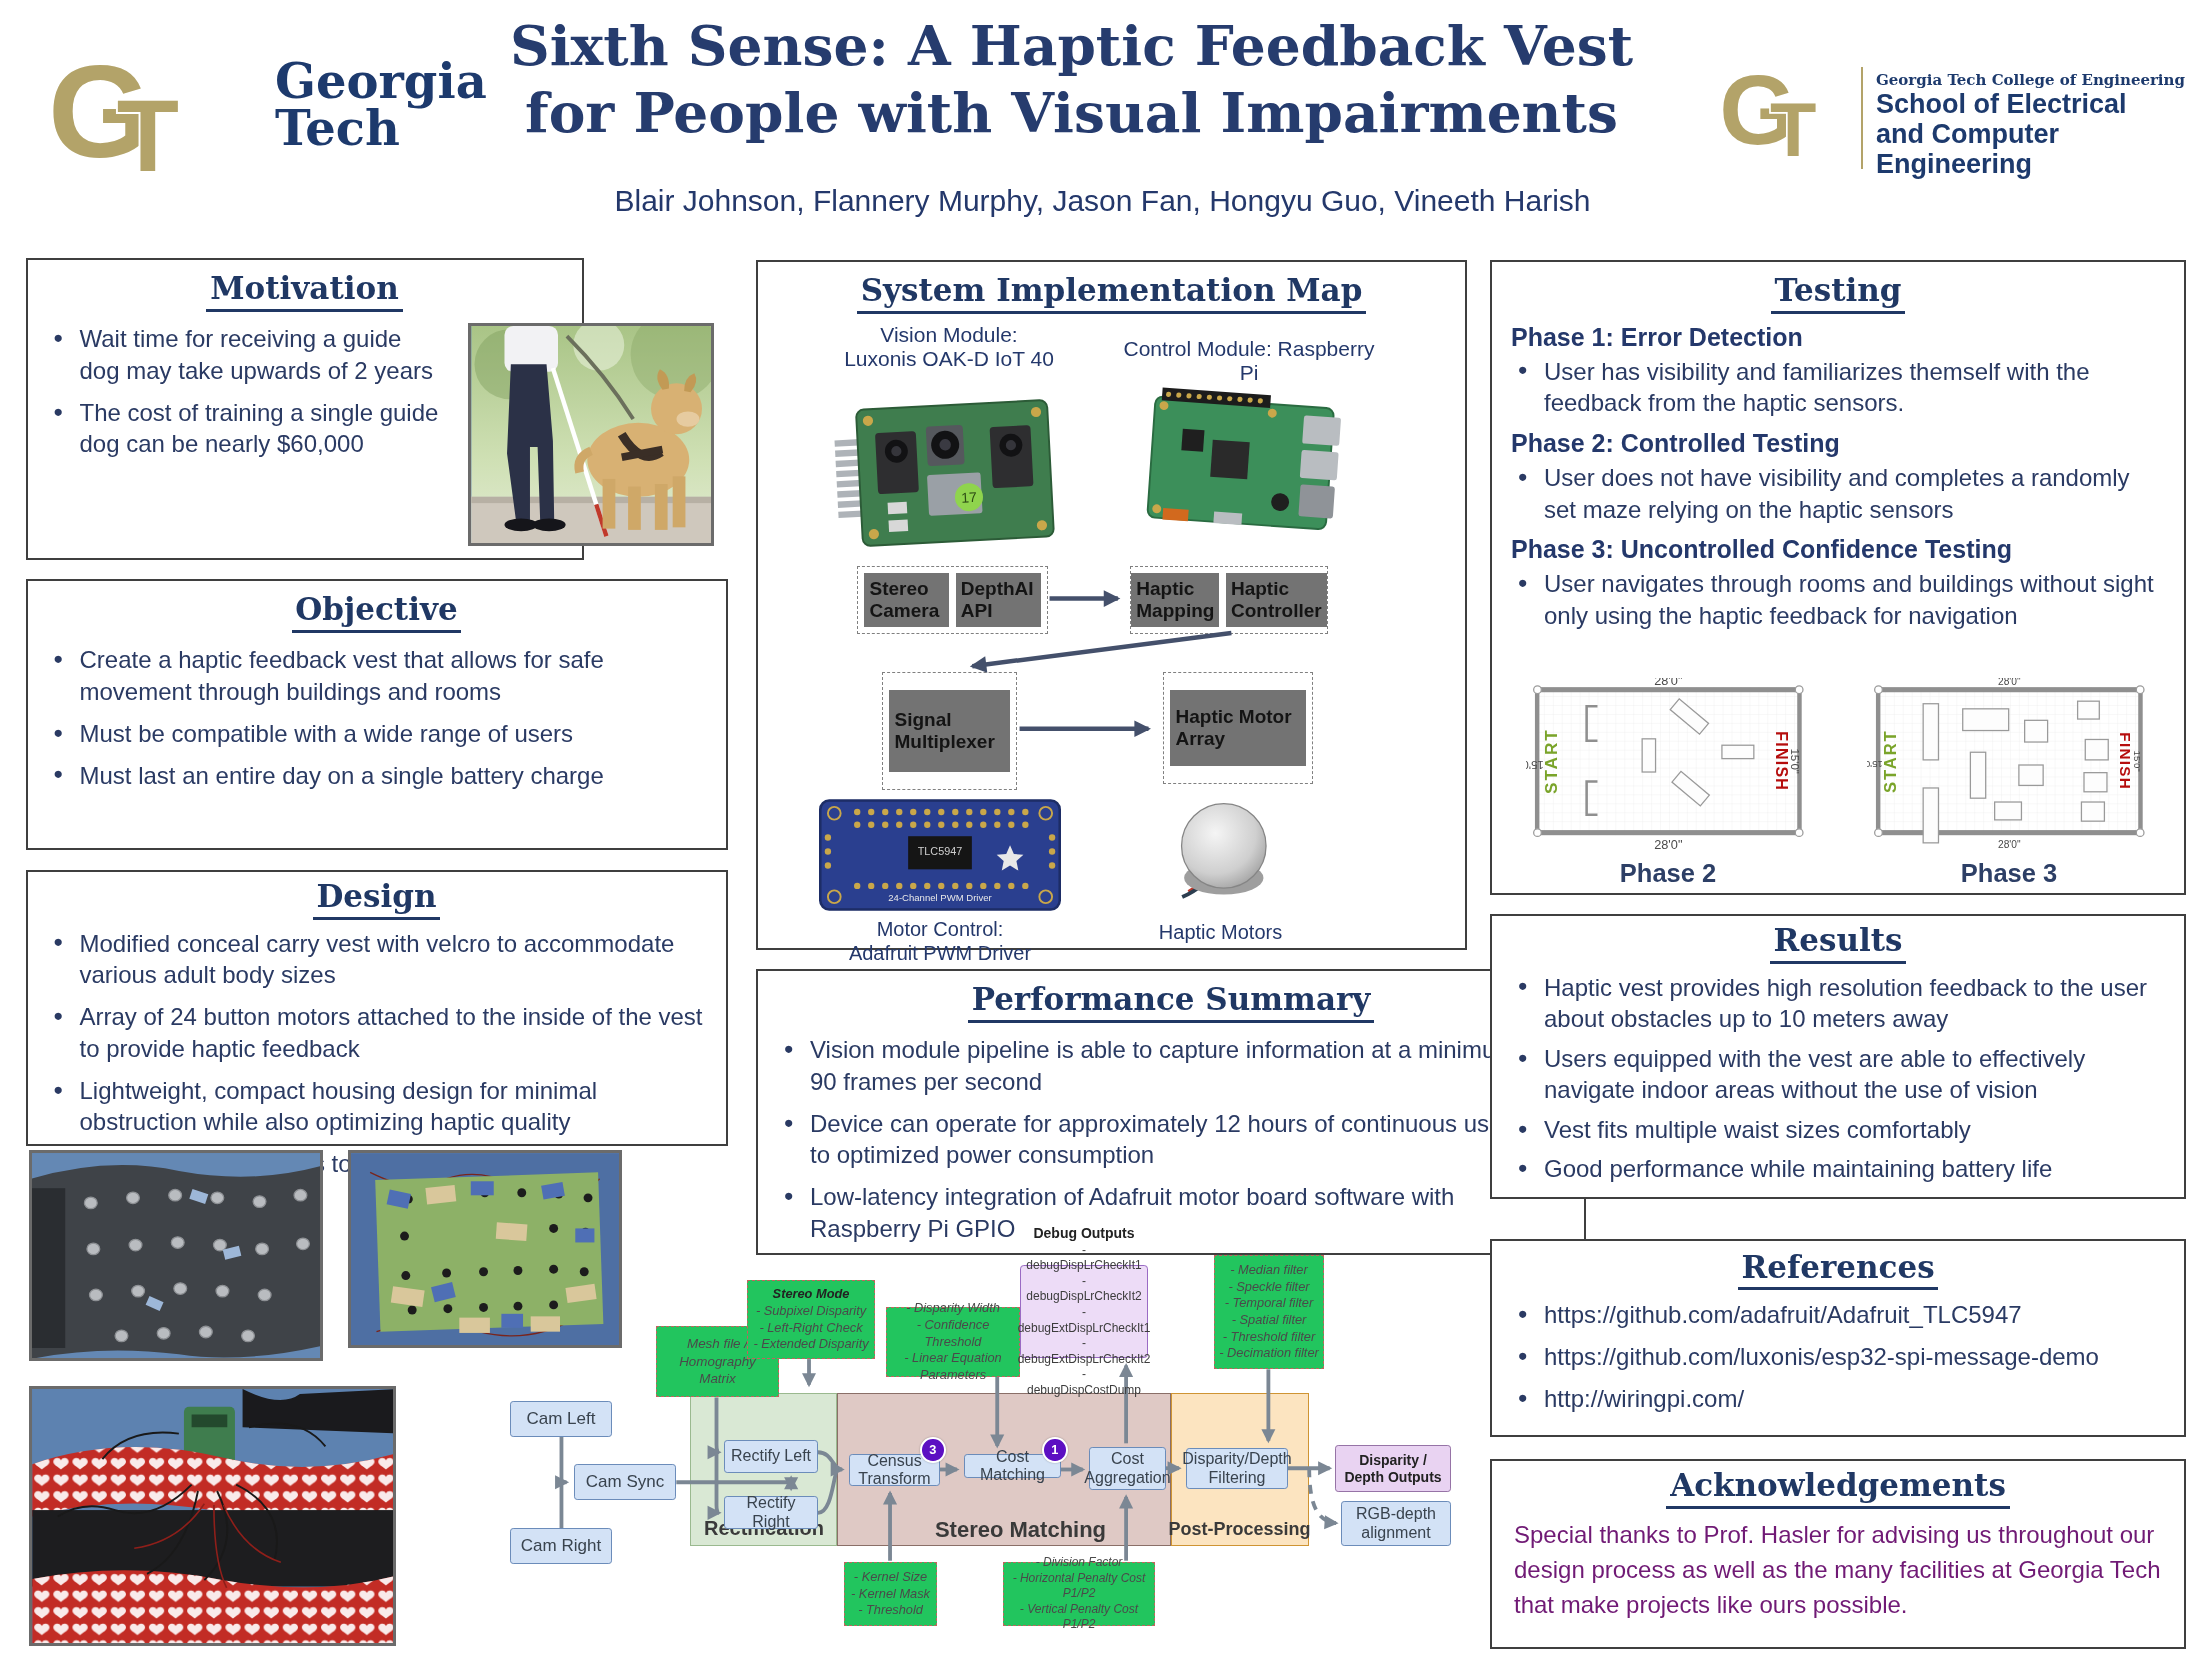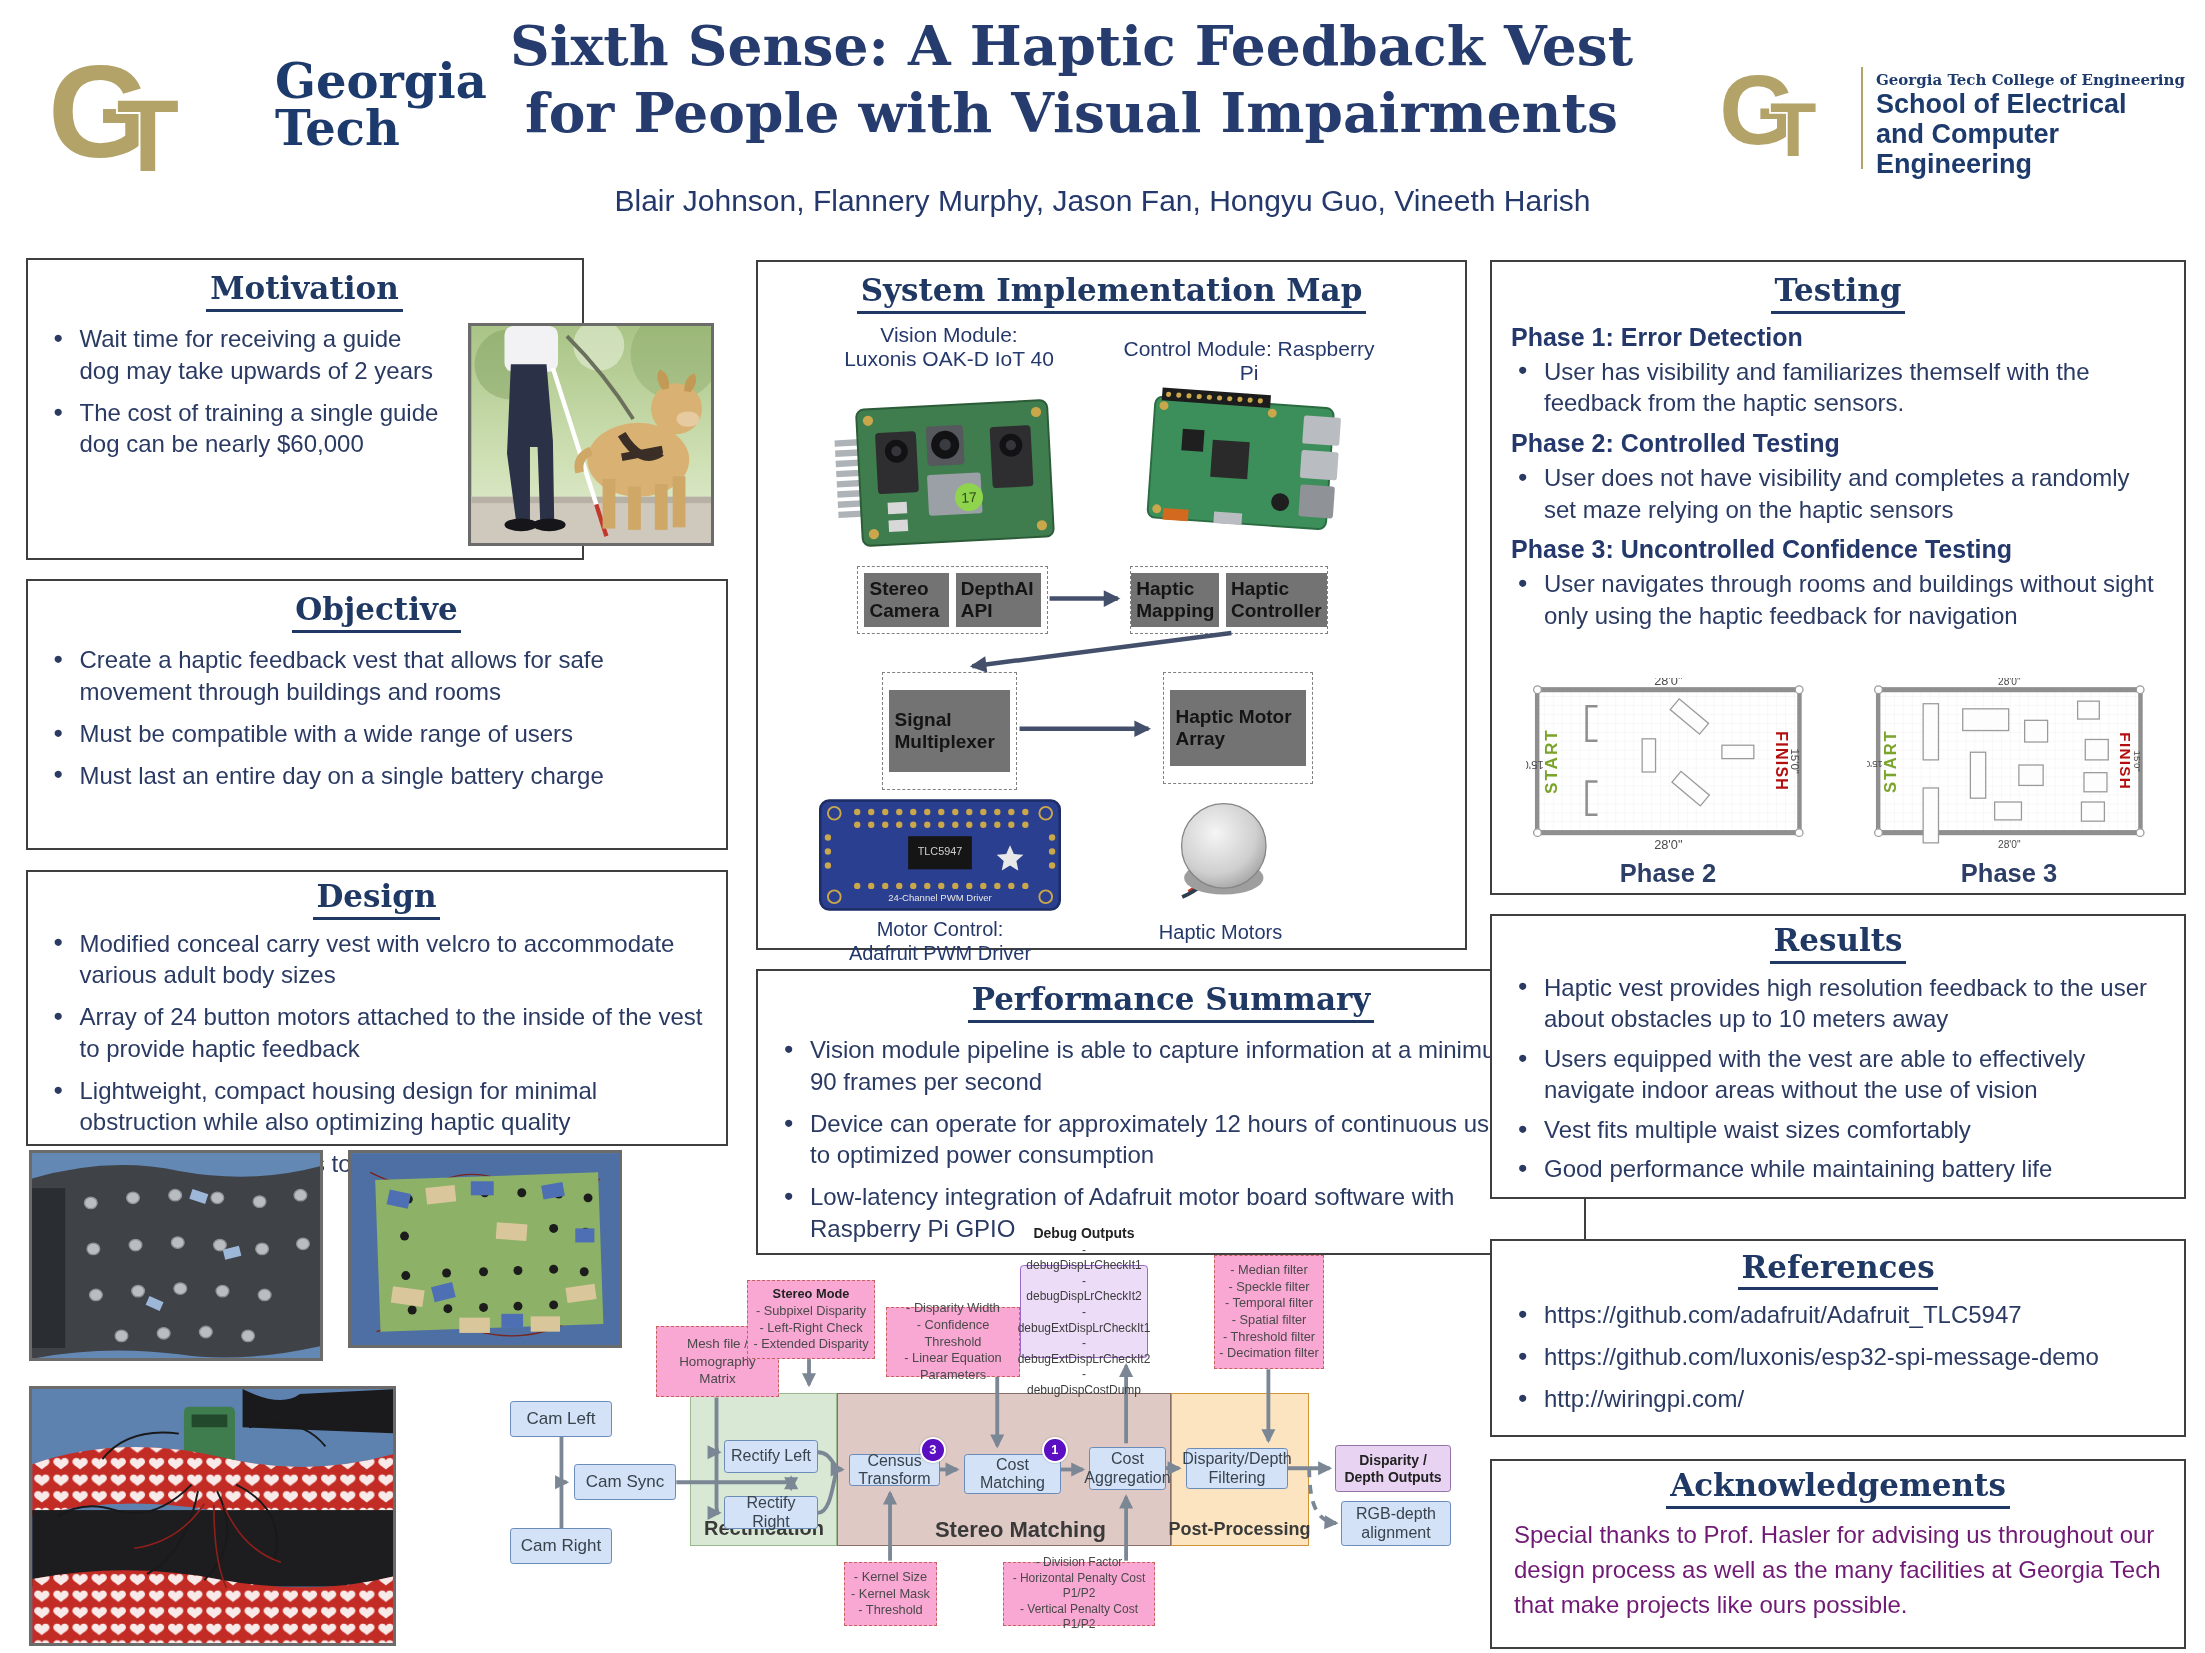--- a/index.html
+++ b/index.html
@@ -52,23 +52,23 @@
                 padding:3.8px 5.1px; flex:1; height:100%; line-height:1.15; }
   .sm-caption { position:absolute; text-align:center; color:#24386b; font-size:20px; line-height:1.18; }
 
   
   .sect { position:absolute; border:1.3px solid; }
   .sect-label { position:absolute; font-weight:bold; color:#3a3a3a; text-align:center; }
   .pbox { position:absolute; background:#d3e2f6; border:1.3px solid #6b8cba; border-radius:3.2px;
           color:#39434e; display:flex; align-items:center; justify-content:center;
           text-align:center; font-size:16px; line-height:1.15; padding:2.6px; }
   .cam { font-size:17px; }
-  .dash-note { position:absolute; background:#f9a8d4; border:1.9px dashed #c4625d; color:#4a4a4a;
+  .dash-note { position:absolute; background:#22c55e; border:1.9px dashed #c4625d; color:#4a4a4a;
                font-size:12.8px; line-height:1.3; display:flex; flex-direction:column;
-               align-items:center; justify-content:center; text-align:center; padding:3.8px; }
+               align-items:center; justify-content:center; text-align:center; padding:3.8px;font-style:italic; }
   .dash-note .nt { font-weight:bold; color:#222222; }
   .purple-note { position:absolute; background:#eddcf7; border:1.9px solid #9a6bc4; border-radius:3.8px;
                  color:#3c3c3c; font-size:12px; line-height:1.3; display:flex; flex-direction:column;
                  align-items:center; justify-content:center; text-align:center; padding:3.8px; }
   .purple-note .nt { font-weight:bold; font-size:14px; color:#222222; }
   .pout { position:absolute; background:#e9d3f2; border:1.3px solid #9673a6; border-radius:3.2px;
           color:#222; font-weight:bold; font-size:14px; display:flex; align-items:center;
           justify-content:center; text-align:center; line-height:1.2; padding:2.6px; }
   .badge { position:absolute; width:25.5px; height:25.5px; border-radius:50%; background:#5c0fc2;
            border:2.6px solid #ffffff; color:#fff; font-size:12.8px; font-weight:bold;
@@ -682,21 +682,21 @@
     <div>- Left-Right Check</div>
     <div>- Extended Disparity</div>
   </div>
 
   <div class="pbox z5" style="left:724px; top:1440px; width:94px; height:33px;">Rectify Left</div>
   <div class="pbox z5" style="left:724px; top:1496px; width:94px; height:33px;">Rectify Right</div>
 
   <div class="pbox z5" style="left:849px; top:1454px; width:91px; height:32px;">Census Transform</div>
   <div class="badge" style="left:920px; top:1437px;">3</div>
 
-  <div class="pbox z5" style="left:964px; top:1454px; width:97px; height:40px;">Cost Matching</div>
+  <div class="pbox z5" style="left:964px; top:1454px; width:97px; height:24px;">Cost Matching</div>
   <div class="badge" style="left:1042px; top:1437px;">1</div>
 
   <div class="pbox z5" style="left:1089px; top:1447px; width:77px; height:43px;">Cost Aggregation</div>
 
   <div class="dash-note z5" style="left:886px; top:1307px; width:134px; height:70px;">
     <div>- Disparity Width</div>
     <div>- Confidence Threshold</div>
     <div>- Linear Equation Parameters</div>
   </div>
 

